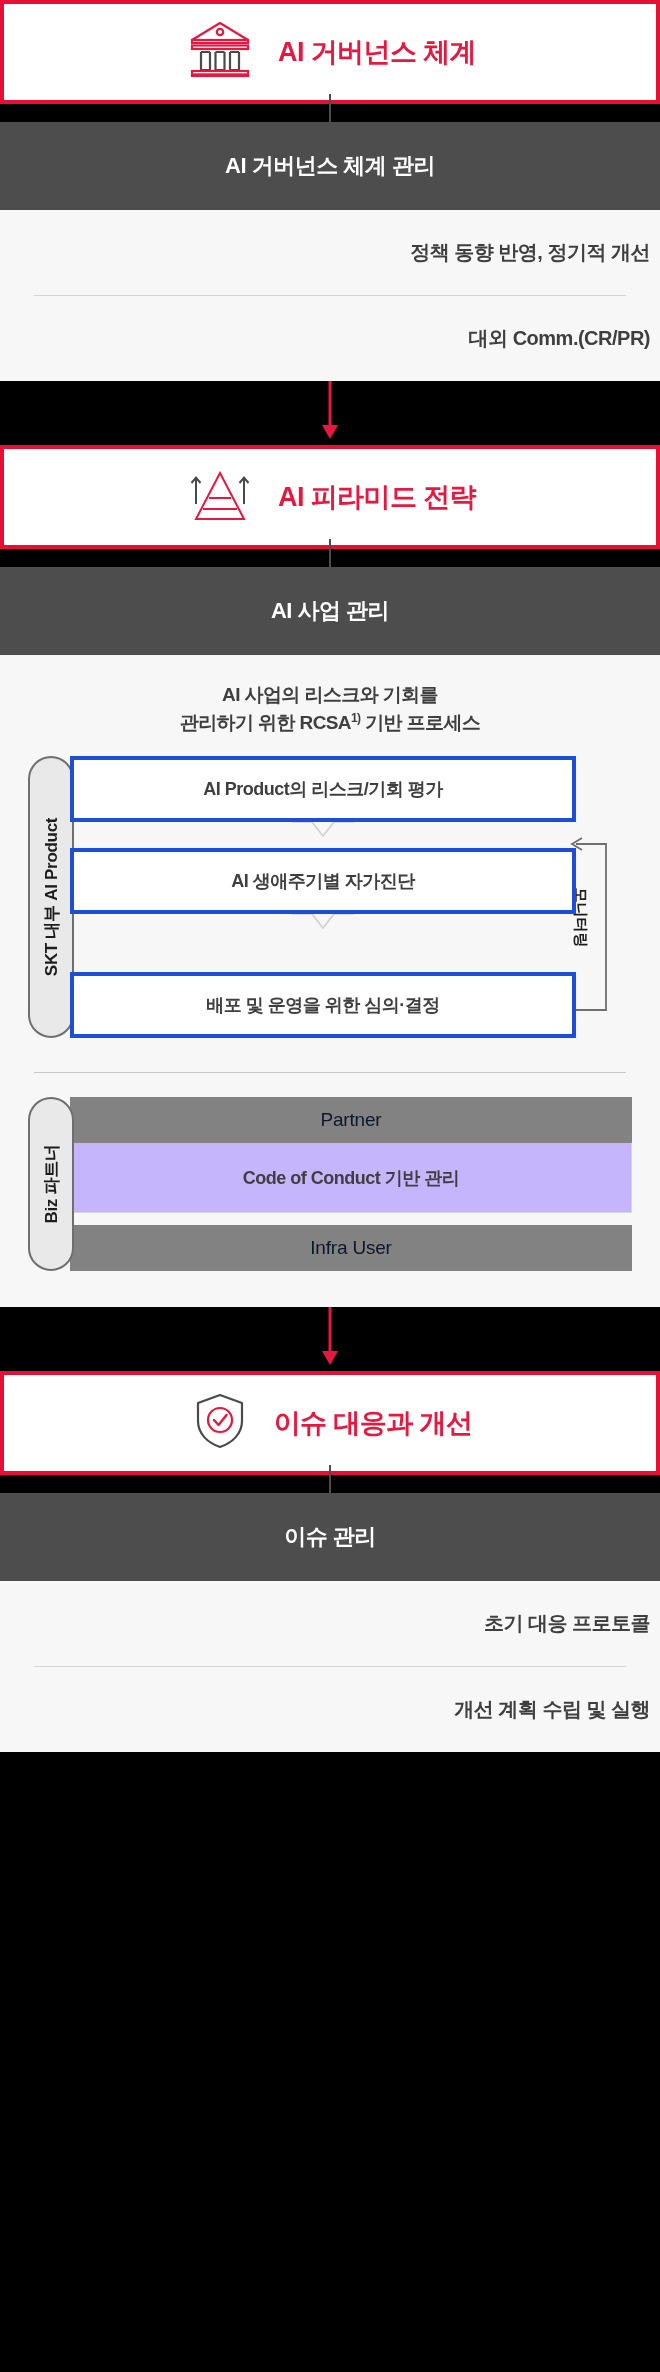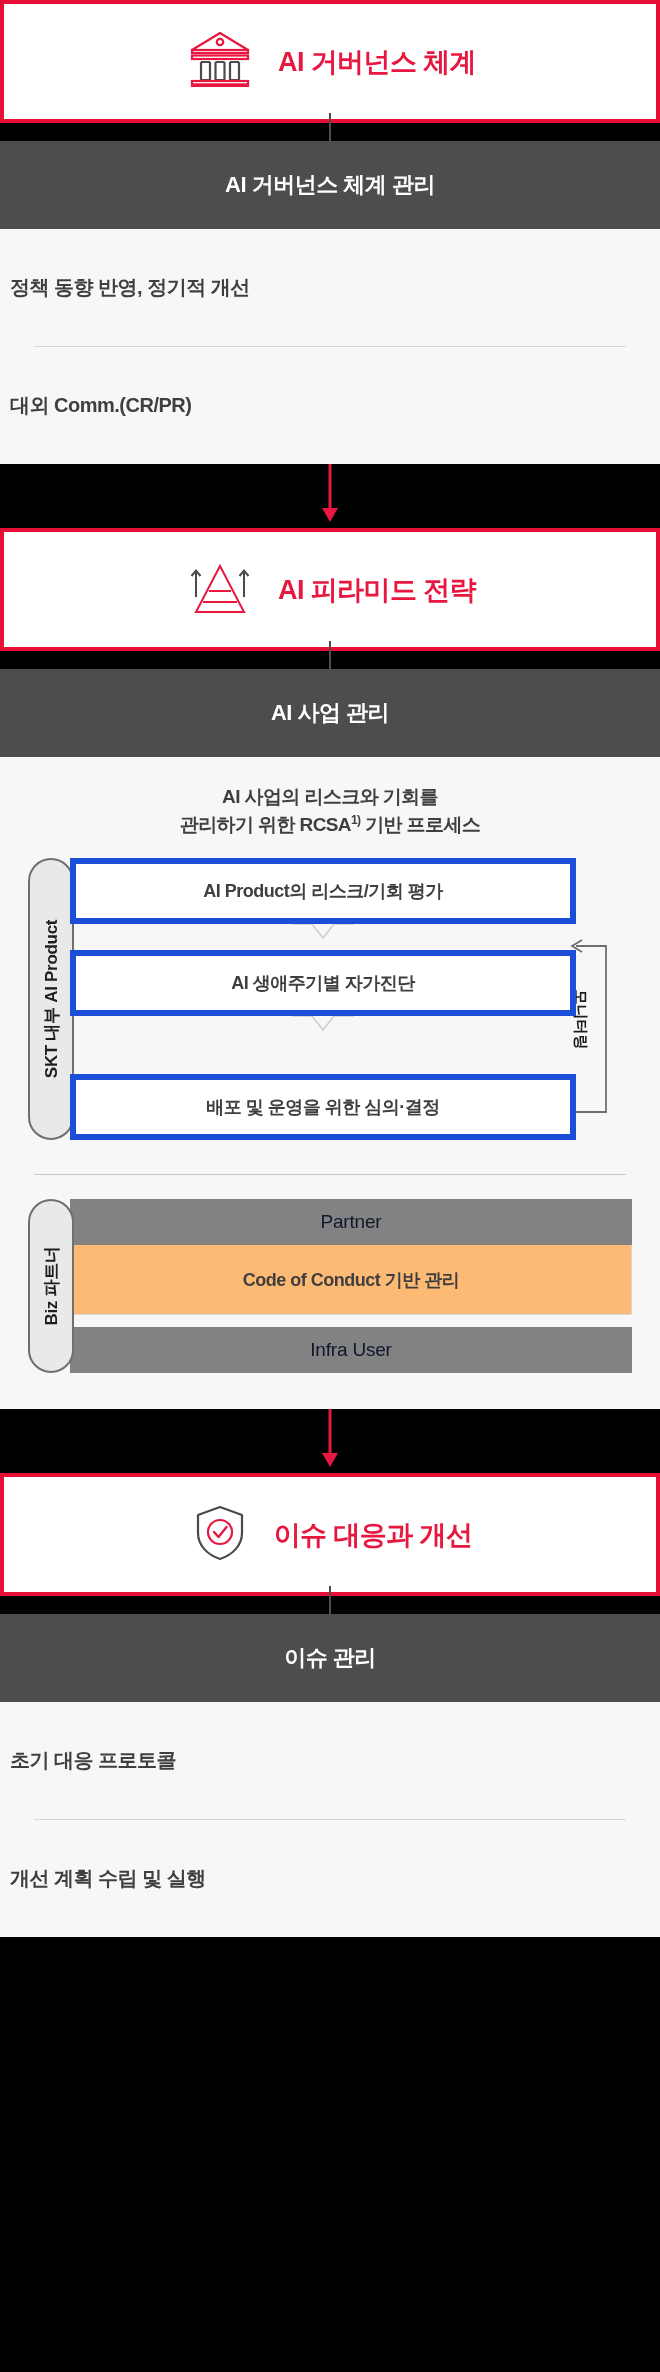--- a/index.html
+++ b/index.html
@@ -9,21 +9,21 @@
     font-family:"Liberation Sans","DejaVu Sans",sans-serif;
     -webkit-font-smoothing:antialiased;
   }
   .page{width:660px;background:#000;position:relative;}
 
   
   .hero{
     background:#ffffff;
     border:4px solid #e80f36;
     box-sizing:border-box;
-    height:123px;
+    height:104px;
     display:flex;
     align-items:center;
     justify-content:center;
     gap:22px;
     position:relative;
   }
   .hero-title{
     color:#e8173f;
     font-size:27px;
     font-weight:bold;
@@ -55,22 +55,22 @@
   }
   .conn-above{height:28px;top:-28px;}
 
   
   .panel{background:#f7f7f7;padding:0;}
   .row-item{
     font-size:20px;
     font-weight:bold;
     color:#3f3f3f;
     letter-spacing:-0.5px;
-    text-align:left;
-    padding:45px 10px;
+    text-align:right;
+    padding:29px 10px;
   }
   .divider{
     height:1px;
     background:#d5d5d5;
     margin:0 34px;
   }
 
   
   .gap{
     background:#000000;
@@ -133,21 +133,21 @@
     transform:translate(-50%,-50%) rotate(-90deg);
     white-space:nowrap;
     font-size:17px;
     font-weight:bold;
     color:#1d1d1d;
     letter-spacing:-0.3px;
   }
 
   .flowbox{
     background:#ffffff;
-    border:6px solid #1d4ed8;
+    border:4px solid #1d4ed8;
     box-sizing:border-box;
     height:66px;
     display:flex;
     align-items:center;
     justify-content:center;
     font-size:18px;
     font-weight:bold;
     color:#3f3f3f;
     letter-spacing:-0.5px;
     position:relative;
@@ -180,21 +180,21 @@
     background:#828282;
     color:#0f172a;
     height:46px;
     display:flex;
     align-items:center;
     justify-content:center;
     font-size:19px;
     letter-spacing:-0.2px;
   }
   .subbody{
-    background:#fdba74;
+    background:#c4b5fd;
     border:1px solid #d9d9d9;
     border-top:none;
     box-sizing:border-box;
     height:70px;
     display:flex;
     align-items:center;
     justify-content:center;
     font-size:18px;
     font-weight:bold;
     color:#3f3f3f;

